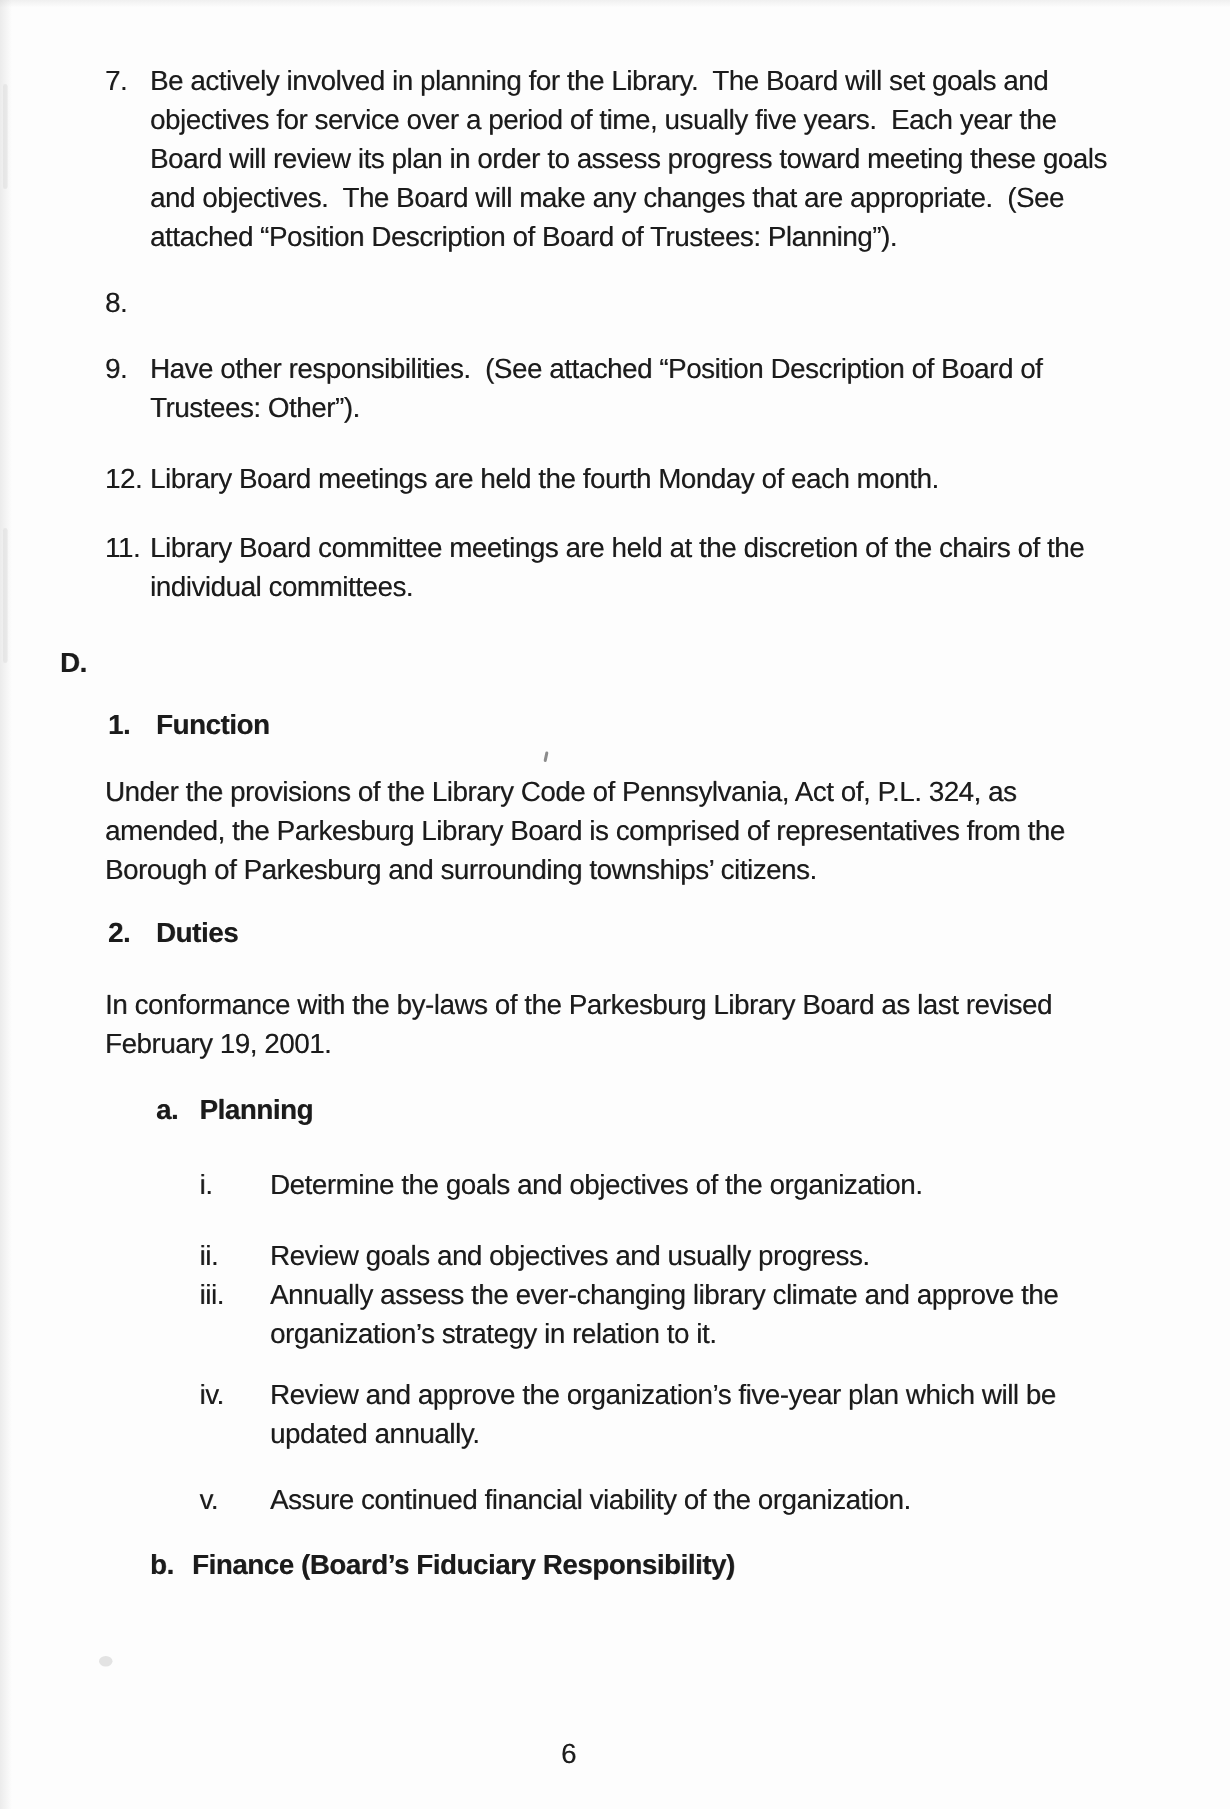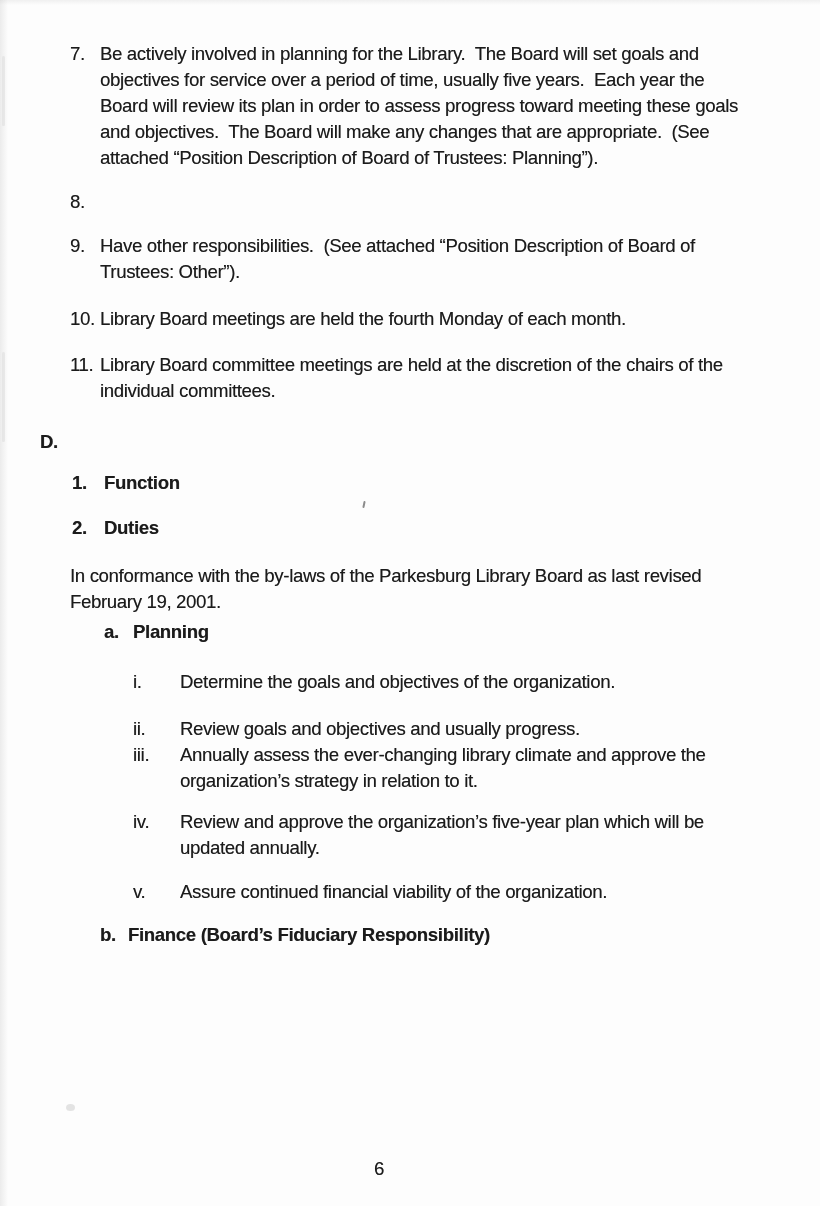--- a/index.html
+++ b/index.html
@@ -83,46 +83,51 @@
       <span class="marker">8.</span>
     </div>
 
     <div class="row ind-num" style="margin-bottom:21px">
       <span class="marker">9.</span>
       <span class="text">Have other responsibilities.  (See attached “Position Description of Board of
 Trustees: Other”).</span>
     </div>
 
     <div class="row ind-num" style="margin-bottom:20px">
-      <span class="marker">10.</span>
+      <span class="marker">12.</span>
       <span class="text">Library Board meetings are held the fourth Monday of each month.</span>
     </div>
 
     <div class="row ind-num" style="margin-bottom:25px">
       <span class="marker">11.</span>
       <span class="text">Library Board committee meetings are held at the discretion of the chairs of the
 individual committees.</span>
     </div>
 
     <div class="row ind-sec bold" style="margin-bottom:15px">
       <span class="marker">D.</span>
     </div>
 
     <div class="row ind-sub bold" style="margin-bottom:19px">
       <span class="marker">1.</span>
       <span class="text">Function</span>
     </div>
 
+    <div class="row ind-para" style="margin-bottom:16px">
+      <span class="text">Under the provisions of the Library Code of Pennsylvania, Act of, P.L. 324, as
+amended, the Parkesburg Library Board is comprised of representatives from the
+Borough of Parkesburg and surrounding townships’ citizens.</span>
+    </div>
 
     <div class="row ind-sub bold" style="margin-bottom:22px">
       <span class="marker">2.</span>
       <span class="text">Duties</span>
     </div>
 
-    <div class="row ind-para" style="margin-bottom:4px">
+    <div class="row ind-para" style="margin-bottom:18px">
       <span class="text">In conformance with the by-laws of the Parkesburg Library Board as last revised
 February 19, 2001.</span>
     </div>
 
     <div class="row ind-alpha bold" style="margin-bottom:24px">
       <span class="marker">a.</span>
       <span class="text">Planning</span>
     </div>
 
     <div class="row ind-roman" style="margin-bottom:21px">

